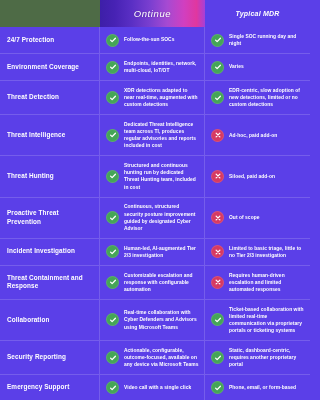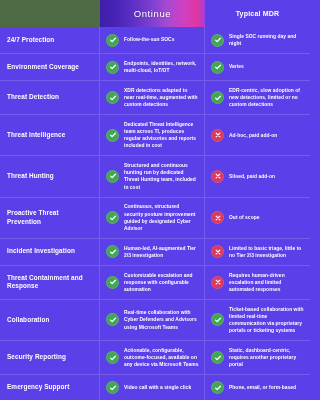--- a/index.html
+++ b/index.html
@@ -11,21 +11,21 @@
   }
   .table {
     width: 310px; height: 400px;
     display: flex; flex-direction: column;
     background: #5b3fe8;
   }
   
   .header-row {
     display: flex; height: 27px; flex: 0 0 27px;
   }
-  .head-cell { display: flex; align-items: center; justify-content: center; }
+  .head-cell { display: flex; align-items: center; justify-content: center; font-style: italic; }
   .head-blank {
     width: 100px; flex: 0 0 100px;
     background: #4e6b46;
   }
   .head-ontinue {
     width: 105px; flex: 0 0 105px;
     background: linear-gradient(90deg,
         #3d1fa8 0%, #4722b4 14%, #5a2fc4 30%,
         #7b3fd0 48%, #a64ad2 64%, #d13fc0 80%,
         #e0379f 92%, #a63fd8 100%);

